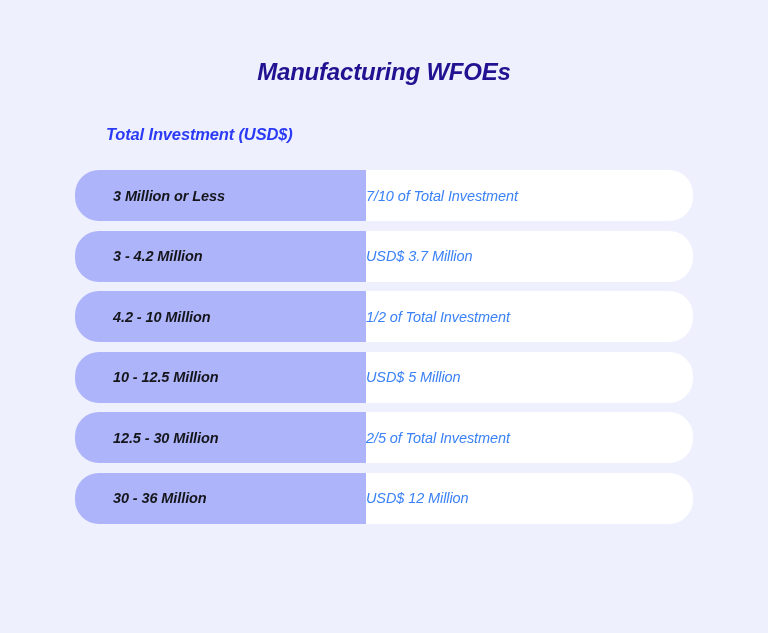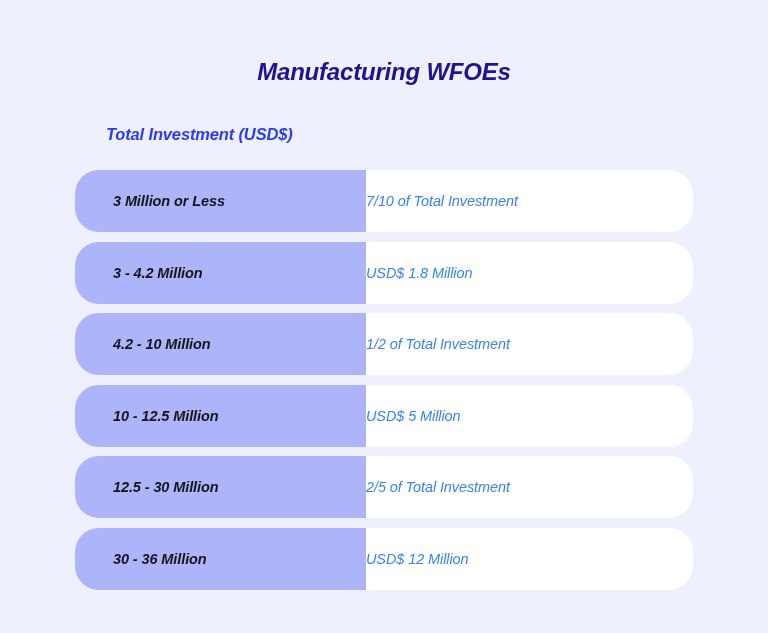--- a/index.html
+++ b/index.html
@@ -59,21 +59,21 @@
 
   
   .table {
     position: absolute;
     left: 75px;
     top: 170px;
     width: 618px;
   }
   .row {
     display: flex;
-    height: 62px;
+    height: 51px;
     margin-bottom: 9.5px;
     align-items: stretch;
   }
   .row:last-child { margin-bottom: 0; }
 
   .cell {
     display: flex;
     align-items: center;
     box-sizing: border-box;
     font-size: 14.5px;
@@ -109,21 +109,21 @@
 
   <div class="table">
 
     <div class="row">
       <div class="cell cell-left">3 Million or Less</div>
       <div class="cell cell-right">7/10 of Total Investment</div>
     </div>
 
     <div class="row">
       <div class="cell cell-left">3 - 4.2 Million</div>
-      <div class="cell cell-right">USD$ 1.8 Million</div>
+      <div class="cell cell-right">USD$ 3.7 Million</div>
     </div>
 
     <div class="row">
       <div class="cell cell-left">4.2 - 10 Million</div>
       <div class="cell cell-right">1/2 of Total Investment</div>
     </div>
 
     <div class="row">
       <div class="cell cell-left">10 - 12.5 Million</div>
       <div class="cell cell-right">USD$ 5 Million</div>

